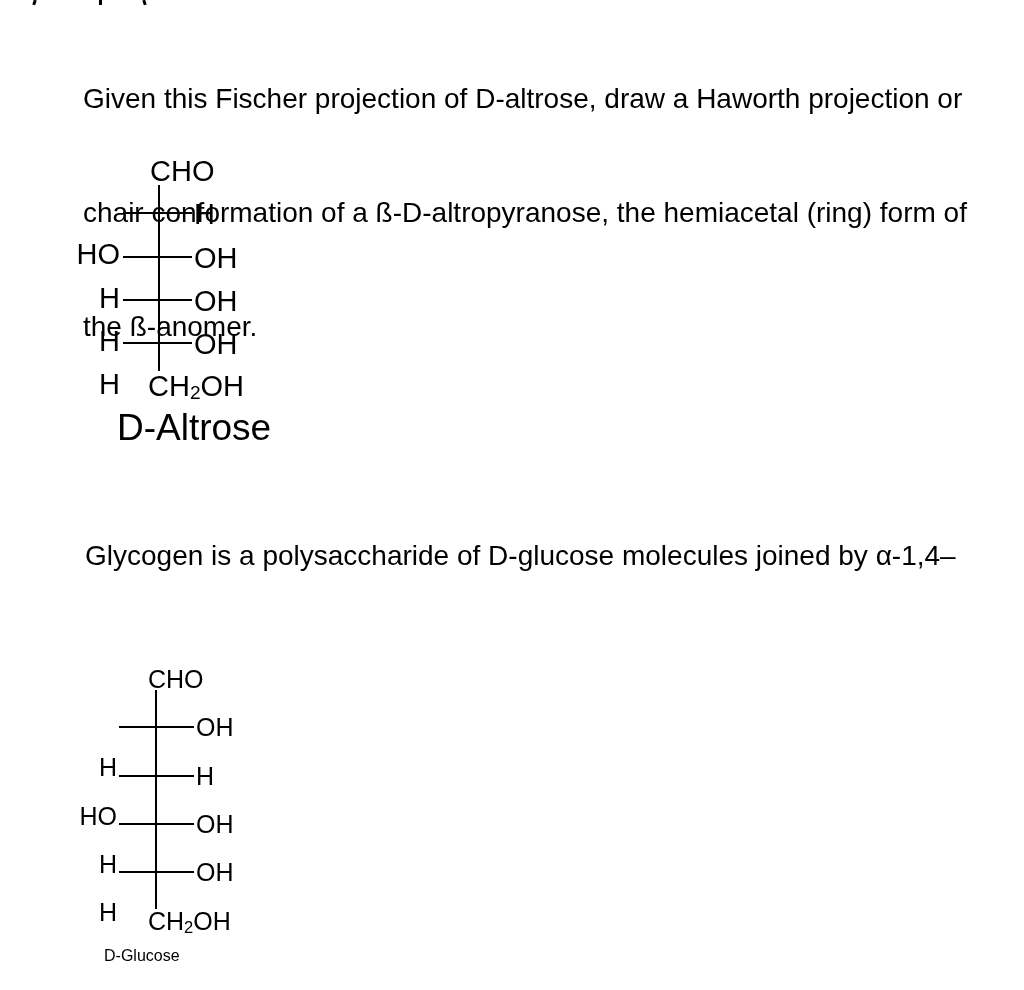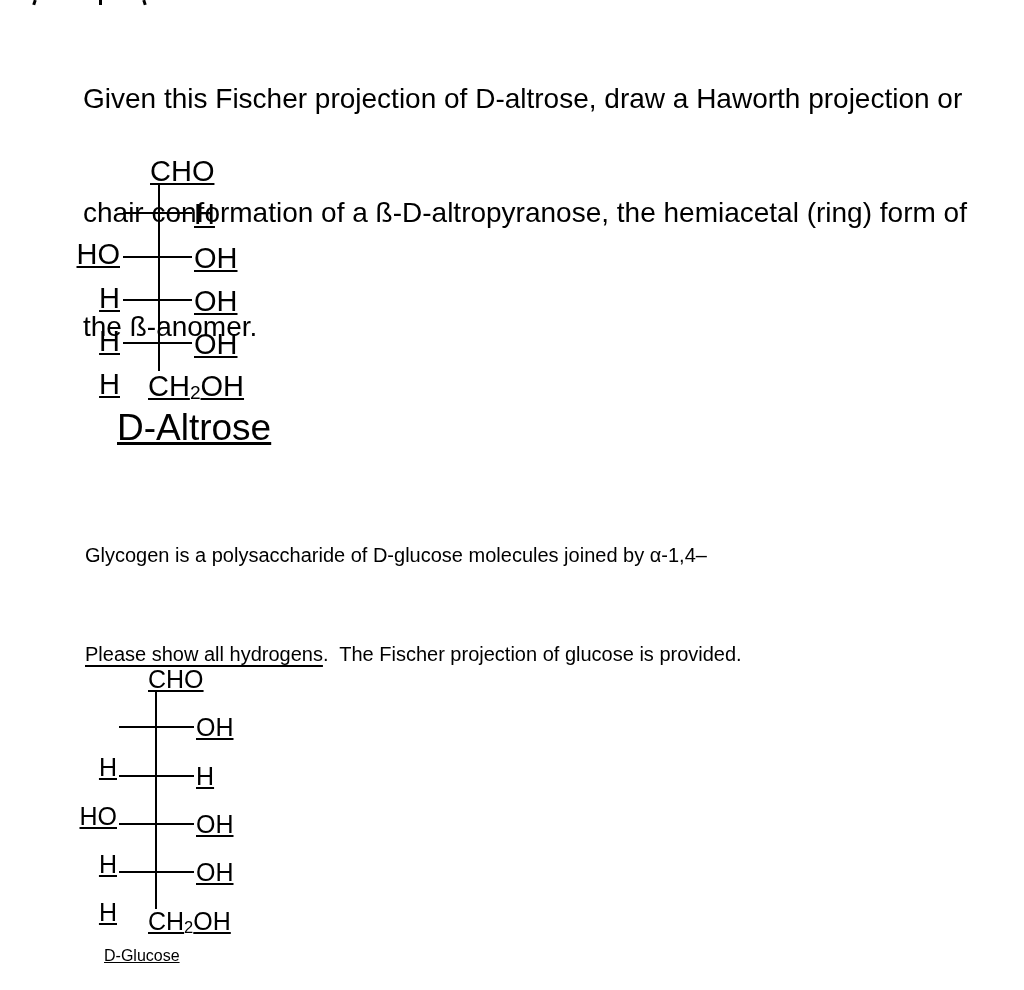--- a/index.html
+++ b/index.html
@@ -6,32 +6,32 @@
   html, body { background: #ffffff; }
   .page {
     position: relative;
     width: 1024px;
     height: 990px;
     background: #ffffff;
     overflow: hidden;
     font-family: "Liberation Sans", "DejaVu Sans", sans-serif;
     color: #000000;
   }
-  .abs { position: absolute; text-decoration: underline; }
+  .abs { position: absolute; }
 
   
   .frag { position: absolute; top: 0; background: #000; }
   .frag-a { left: 33px; width: 3px; height: 5px; transform: rotate(18deg); }
   .frag-b { left: 99px; width: 3px; height: 5px; }
   .frag-c { left: 143px; width: 3px; height: 5px; transform: rotate(-18deg); }
 
   
   .para { position: absolute; white-space: pre; }
   .p1 { left: 83px; top: 4px; font-size: 28px; line-height: 38px; }
-  .p2 { left: 85px; top: 473px; font-size: 20px; line-height: 33px; }
+  .p2 { left: 85px; top: 473px; font-size: 28px; line-height: 33px; }
   .underlined {
     text-decoration-line: underline;
     text-decoration-thickness: 2px;
     text-underline-offset: 4px;
   }
 
   
   .struct-text { position: absolute; line-height: 1; white-space: pre; }
   .f1-size { font-size: 29px; }
   .f2-size { font-size: 25px; }
@@ -79,21 +79,20 @@
     <div class="struct-text f1-size abs llabel" style="left:58px; top:330px; width:62px;">H</div>
     <div class="struct-text f1-size abs" style="left:194px; top:330px;">OH</div>
 
     <div class="struct-text f1-size abs" style="left:148px; top:372px;"><span>CH</span><span class="sub">2</span><span>OH</span></div>
 
     <div class="struct-text slabel1 abs" style="left:117px; top:409px;">D-Altrose</div>
   </div>
 
   <div class="para p2">
     <div class="line">Glycogen is a polysaccharide of D-glucose molecules joined by α-1,4–</div>
-    <div class="line"><span class="underlined">Please show all hydrogens</span><span>.  The Fischer projection of glucose is provided.</span></div>
   </div>
 
   <div>
     <div class="struct-text f2-size abs" style="left:148px; top:667px;">CHO</div>
     <div class="vline" style="left:155px; top:690px; height:219px;"></div>
 
     <div class="hline" style="left:119px; top:726px; width:75px;"></div>
     <div class="struct-text f2-size abs llabel" style="left:58px; top:715px; width:59px;">H</div>
     <div class="struct-text f2-size abs" style="left:196px; top:715px;">OH</div>
 

